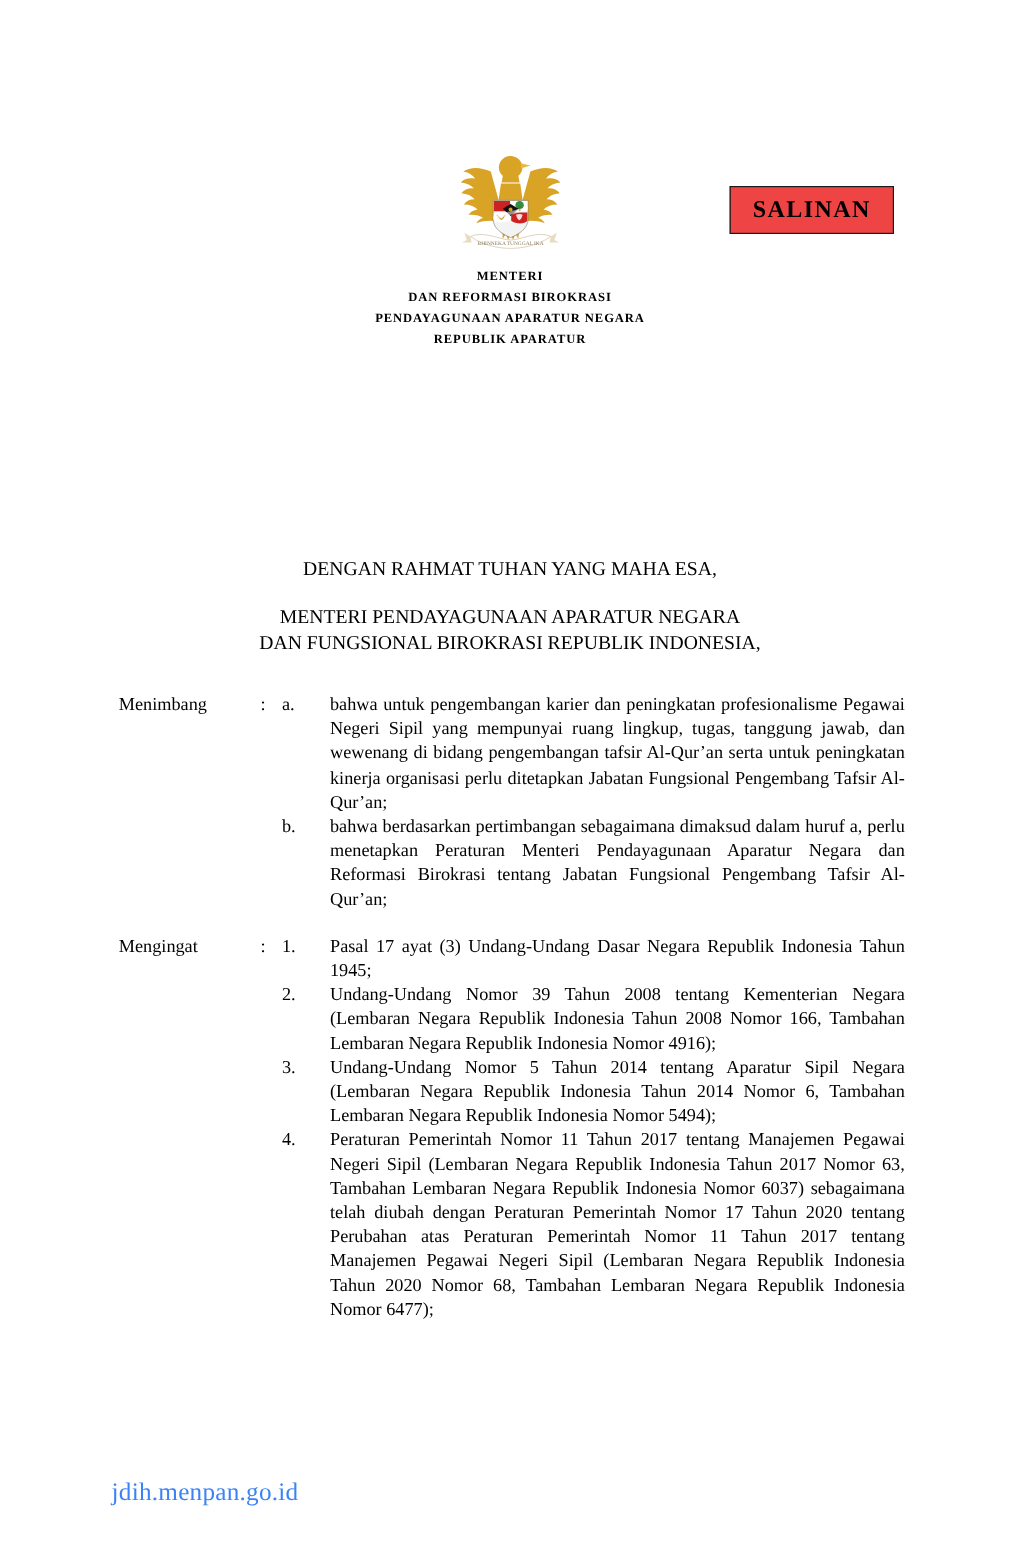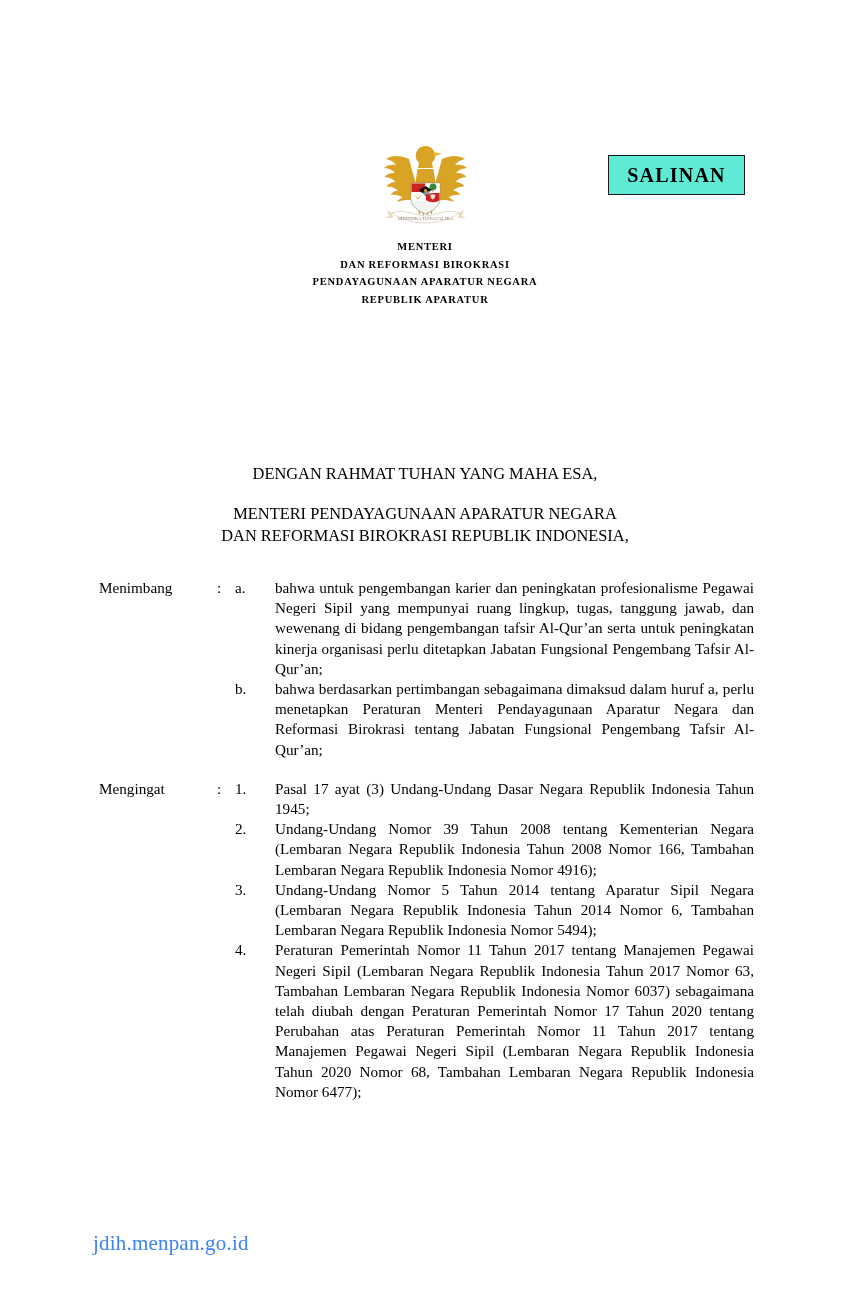--- a/index.html
+++ b/index.html
@@ -18,21 +18,21 @@
     height: 1300px;
     background: #ffffff;
     overflow: hidden;
     box-sizing: border-box;
   }
 
   
   .masthead {
     position: absolute;
     left: 0;
-    top: 140px;
+    top: 124px;
     width: 773px;
     height: 190px;
   }
   .emblem-wrap {
     position: absolute;
     left: 378px;
     top: 0px;
     width: 95px;
     height: 92px;
   }
@@ -60,21 +60,21 @@
     position: absolute;
     left: 608px;
     top: 155px;
     width: 137px;
     height: 40px;
     border: 1.6px solid #1a1a1a;
     box-sizing: border-box;
     display: flex;
     align-items: center;
     justify-content: center;
-    background: #5eead4;
+    background: #ef4444;
   }
   .salinan-text {
     font-family: "Liberation Serif", "DejaVu Serif", serif;
     font-weight: bold;
     font-size: 20px;
     letter-spacing: 1.2px;
     color: #000;
   }
 
   
@@ -253,21 +253,21 @@
     </div>
   </div>
 
 
   <div class="rahmat-block">
     <div class="rahmat-line">DENGAN RAHMAT TUHAN YANG MAHA ESA,</div>
   </div>
 
   <div class="authority-block">
     <div class="authority-line">MENTERI PENDAYAGUNAAN APARATUR NEGARA</div>
-    <div class="authority-line">DAN REFORMASI BIROKRASI REPUBLIK INDONESIA,</div>
+    <div class="authority-line">DAN FUNGSIONAL BIROKRASI REPUBLIK INDONESIA,</div>
   </div>
 
   <div class="clauses">
 
     <div class="clause-section">
       <div class="clause-row">
         <span class="clause-label">Menimbang</span>
         <span class="clause-colon">:</span>
         <span class="clause-marker">a.</span>
         <div class="clause-text">bahwa untuk pengembangan karier dan peningkatan profesionalisme Pegawai Negeri Sipil yang mempunyai ruang lingkup, tugas, tanggung jawab, dan wewenang di bidang pengembangan tafsir Al-Qur’an serta untuk peningkatan kinerja organisasi perlu ditetapkan Jabatan Fungsional Pengembang Tafsir Al-Qur’an;</div>

